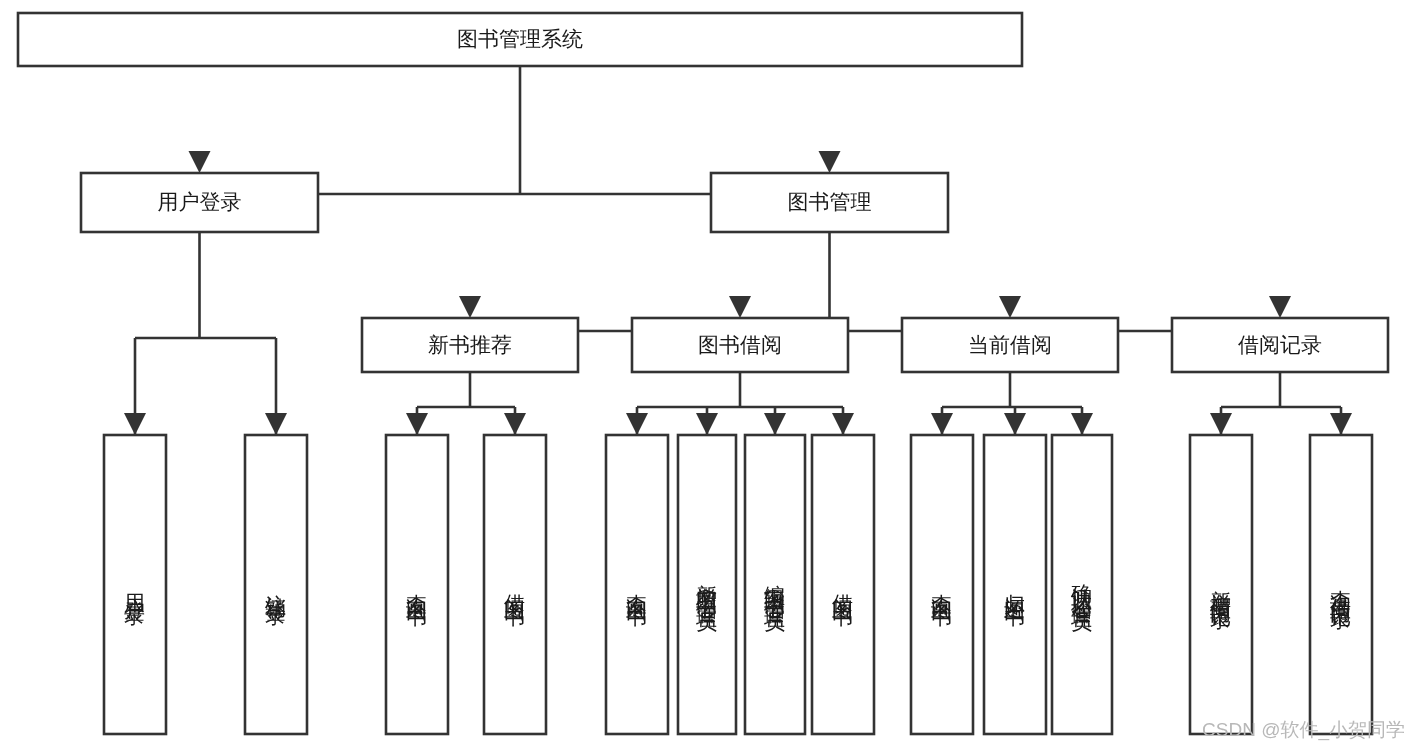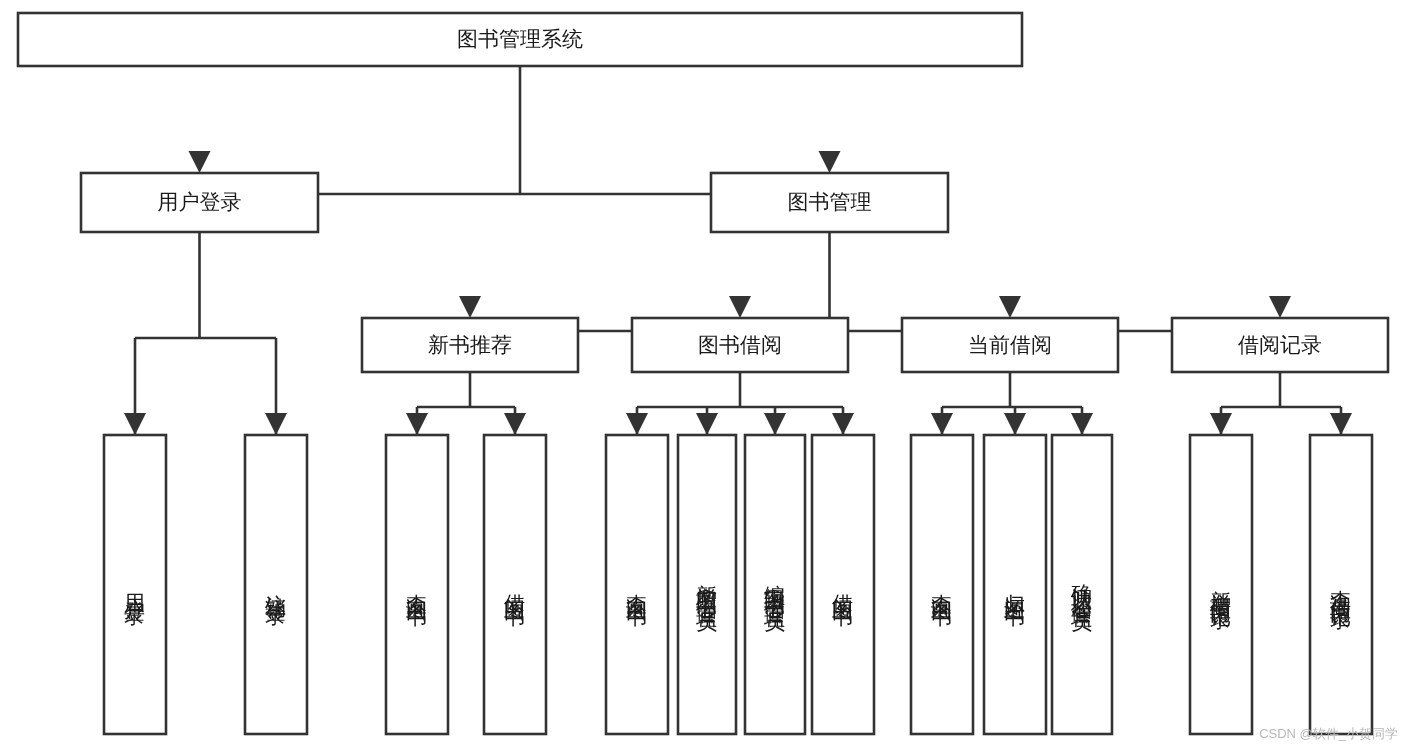--- a/index.html
+++ b/index.html
@@ -60,24 +60,24 @@
     letter-spacing: 4px;
     display: flex;
     align-items: center;
     justify-content: center;
     text-align: center;
     white-space: nowrap;
     pointer-events: none;
   }
   .watermark {
     position: absolute;
-    right: 7px;
+    right: 0;
     bottom: 4px;
     font-family: "Liberation Sans", "DejaVu Sans", sans-serif;
-    font-size: 13px;
+    font-size: 19px;
     color: #b8b8b8;
     white-space: nowrap;
   }
 </style>
 </head>
 <body>
 
 <div id="diagram-root">
   <svg class="diagram-svg" id="diagram-svg" viewBox="0 0 1405 747">
     <g id="edges-layer">

